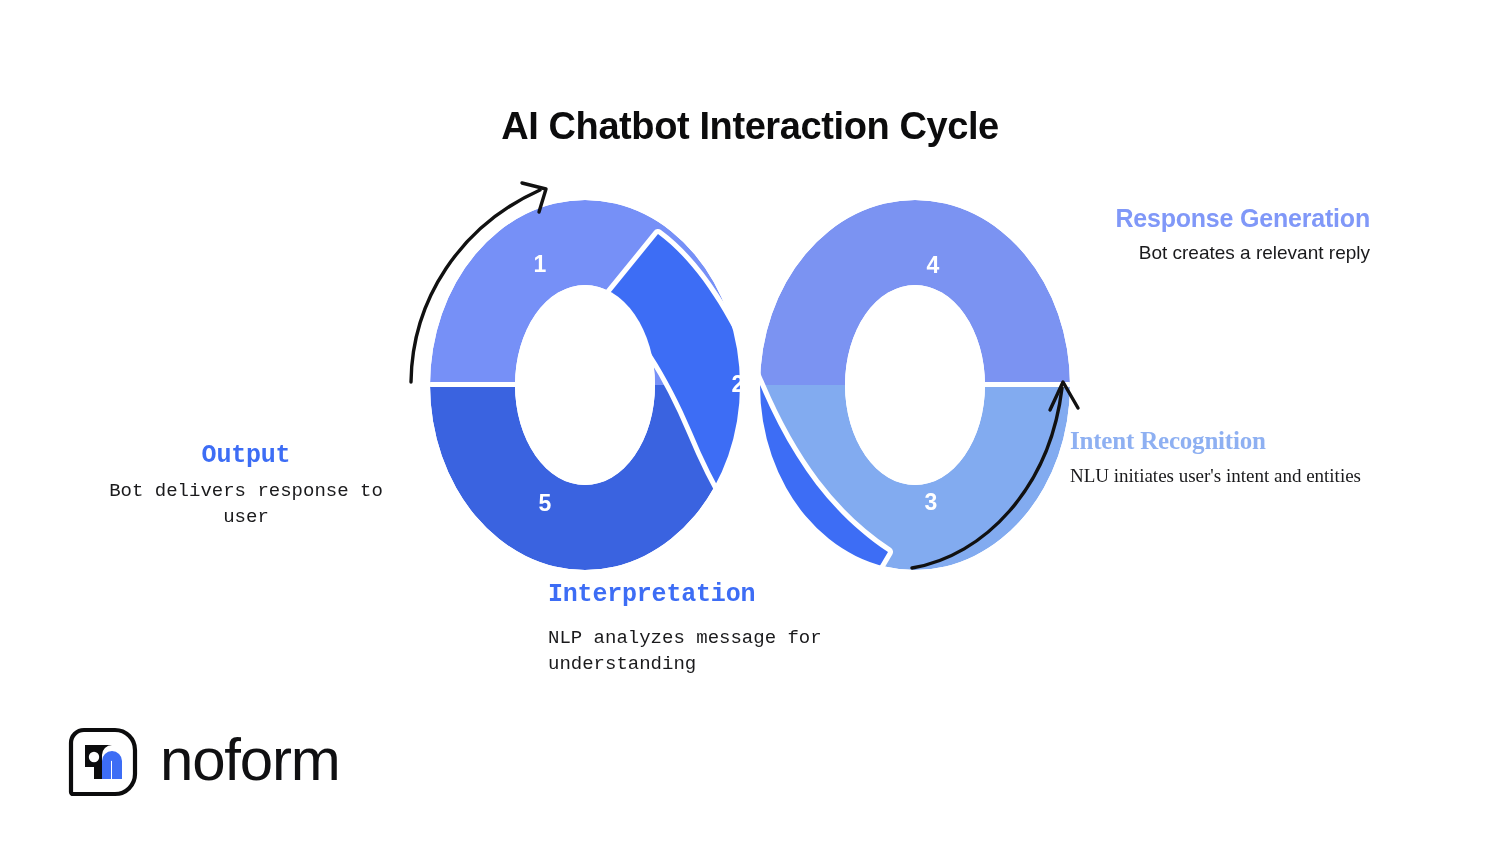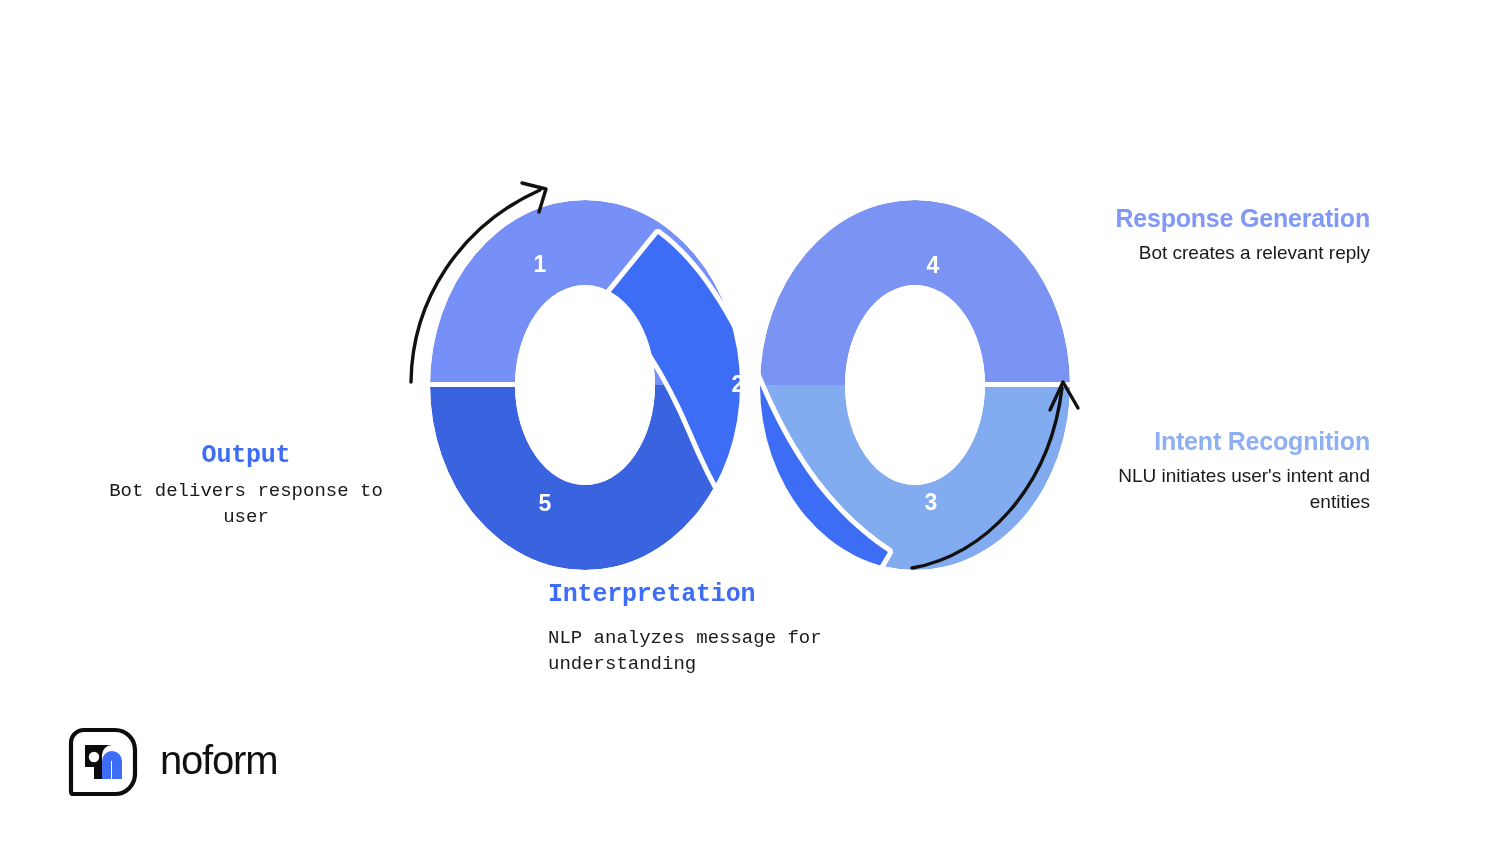--- a/index.html
+++ b/index.html
@@ -99,50 +99,52 @@
   .label-response {
     left: 1070px;
     top: 203px;
     width: 300px;
     text-align: right;
   }
   .label-intent {
     left: 1070px;
     top: 426px;
     width: 300px;
-    text-align: right;
+    text-align: left;
+    font-family: Liberation Serif, serif;
   }
   .label-response .lbl-desc,
   .label-intent .lbl-desc { margin-top: 4px; }
   .label-interpretation .lbl-desc { margin-top: 14px; }
 
   
   .logo {
     position: absolute;
     left: 68px;
     top: 727px;
     display: flex;
     align-items: center;
   }
   .logo-mark { width: 70px; height: 70px; display: block; }
   .logo-word {
     margin-left: 22px;
-    font-size: 40px;
+    font-size: 60px;
     font-weight: 400;
     letter-spacing: -1.2px;
     color: #101012;
     line-height: 1;
     padding-bottom: 4px;
   }
 </style>
 </head>
 <body>
 
 <div class="canvas">
 
+  <h1 class="title">AI Chatbot Interaction Cycle</h1>
 
   <div class="diagram">
     <svg viewBox="0 0 700 420" xmlns="http://www.w3.org/2000/svg" aria-hidden="true">
       <defs>
 
         <clipPath id="clipLeftRing">
           <path d="M 185 30
                    A 155 185 0 0 1 340 215
                    A 155 185 0 0 1 185 400
                    A 155 185 0 0 1 30 215

